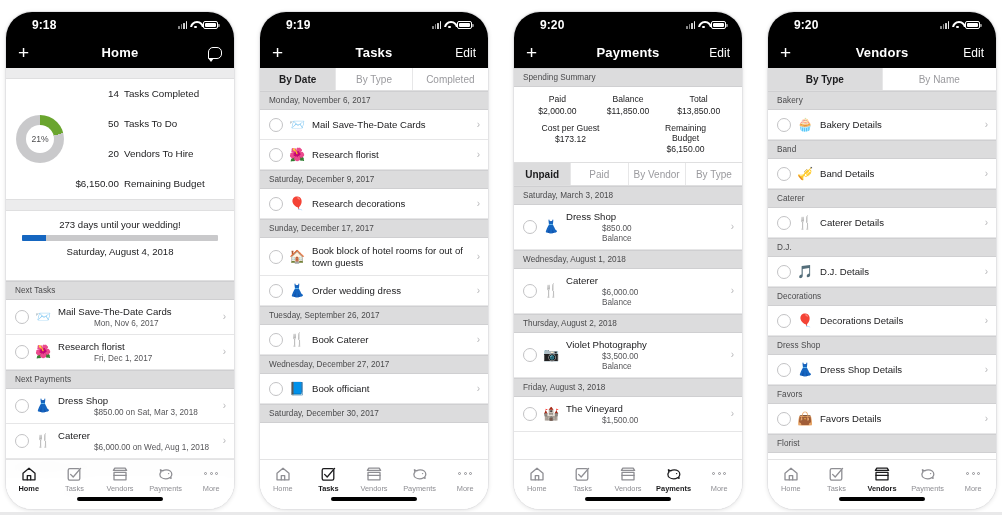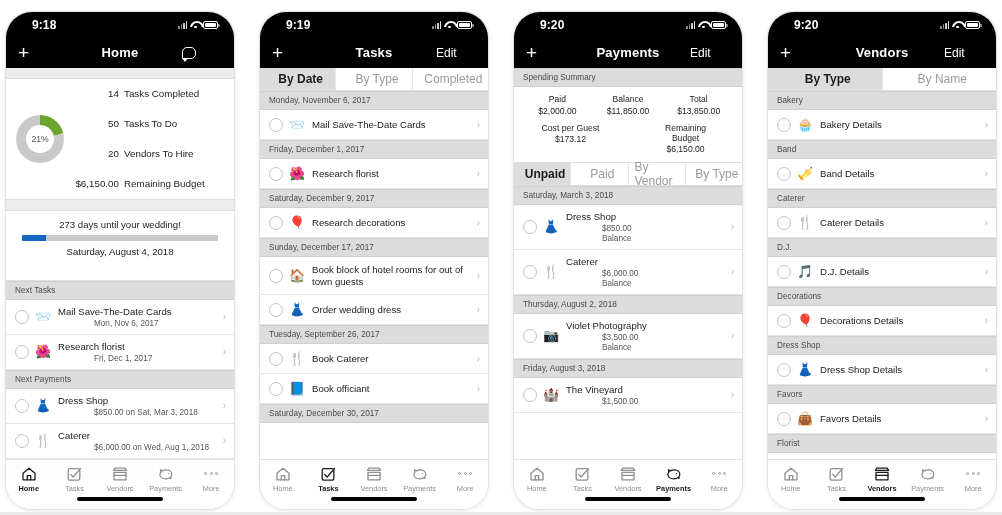--- a/index.html
+++ b/index.html
@@ -79,21 +79,21 @@
   
   .navbar {
     background: #000; color: #fff;
     height: 31px;
     display: flex; align-items: center; justify-content: space-between;
     padding: 0 12px;
     flex: 0 0 auto;
   }
   .nav-title { font-size: 13px; font-weight: bold; letter-spacing: .2px; }
   .nav-left { width: 40px; display: flex; align-items: center; }
-  .nav-right { width: 40px; display: flex; align-items: center; justify-content: flex-start; }
+  .nav-right { width: 40px; display: flex; align-items: center; justify-content: flex-end; }
   .plus { font-size: 19px; line-height: 1; font-weight: 300; color: #fff; }
   .edit-btn { font-size: 12px; color: #fff; }
   .chat-icon { width: 14px; height: 12px; position: relative; }
   .chat-icon i {
     position: absolute; inset: 0;
     border: 1.3px solid #fff; border-radius: 5px 5px 5px 1px;
   }
   .chat-icon i::after {
     content:""; position:absolute; left: -1px; bottom: -4px;
     width: 0; height: 0;
@@ -107,23 +107,22 @@
     flex: 1 1 auto;
     background: #fff;
     overflow: hidden;
     position: relative;
   }
 
   
   .segbar { display: flex; background: #fff; height: 23px; border-bottom: 1px solid #dfdfe0; }
   .seg {
     flex: 1 1 0; display: flex; align-items: center; justify-content: center;
-    font-size: 12px; color: #9a9a9e; background: #fff;
+    font-size: 10px; color: #9a9a9e; background: #fff;
     border-right: 1px solid #e7e7e8;
-    padding-left: 6px;
   }
   .seg:last-child { border-right: none; }
   .seg.active { background: #dcdcdd; color: #1c1c1e; font-weight: bold; }
 
   
   .grp-header {
     background: #dcdcdd; color: #4a4a4c;
     font-size: 8.2px; padding: 4px 9px 4px 9px;
     border-top: .5px solid #cfcfd1; border-bottom: .5px solid #cfcfd1;
     letter-spacing: .05px;
@@ -411,21 +410,20 @@
           </div>
           <div class="grp-header">Monday, November 6, 2017</div>
           <div class="row">
             <div class="ck"></div>
             <div class="ic">📨</div>
             <div class="row-main">
               <div class="row-title">Mail Save-The-Date Cards</div>
             </div>
             <div class="chev">›</div>
           </div>
-          <div class="grp-header">Friday, December 1, 2017</div>
           <div class="row">
             <div class="ck"></div>
             <div class="ic">🌺</div>
             <div class="row-main">
               <div class="row-title">Research florist</div>
             </div>
             <div class="chev">›</div>
           </div>
           <div class="grp-header">Saturday, December 9, 2017</div>
           <div class="row">
@@ -455,20 +453,21 @@
           </div>
           <div class="grp-header">Tuesday, September 26, 2017</div>
           <div class="row">
             <div class="ck"></div>
             <div class="ic">🍴</div>
             <div class="row-main">
               <div class="row-title">Book Caterer</div>
             </div>
             <div class="chev">›</div>
           </div>
+          <div class="grp-header">Wednesday, December 27, 2017</div>
           <div class="row">
             <div class="ck"></div>
             <div class="ic">📘</div>
             <div class="row-main">
               <div class="row-title">Book officiant</div>
             </div>
             <div class="chev">›</div>
           </div>
           <div class="grp-header">Saturday, December 30, 2017</div>
           <div class="tabbar">
@@ -585,20 +584,21 @@
           <div class="row">
             <div class="ck"></div>
             <div class="ic">👗</div>
             <div class="row-main">
               <div class="row-title">Dress Shop</div>
               <div class="row-sub">$850.00</div>
               <div class="row-sub">Balance</div>
             </div>
             <div class="chev">›</div>
           </div>
+          <div class="grp-header">Wednesday, August 1, 2018</div>
           <div class="row">
             <div class="ck"></div>
             <div class="ic">🍴</div>
             <div class="row-main">
               <div class="row-title">Caterer</div>
               <div class="row-sub">$6,000.00</div>
               <div class="row-sub">Balance</div>
             </div>
             <div class="chev">›</div>
           </div>

